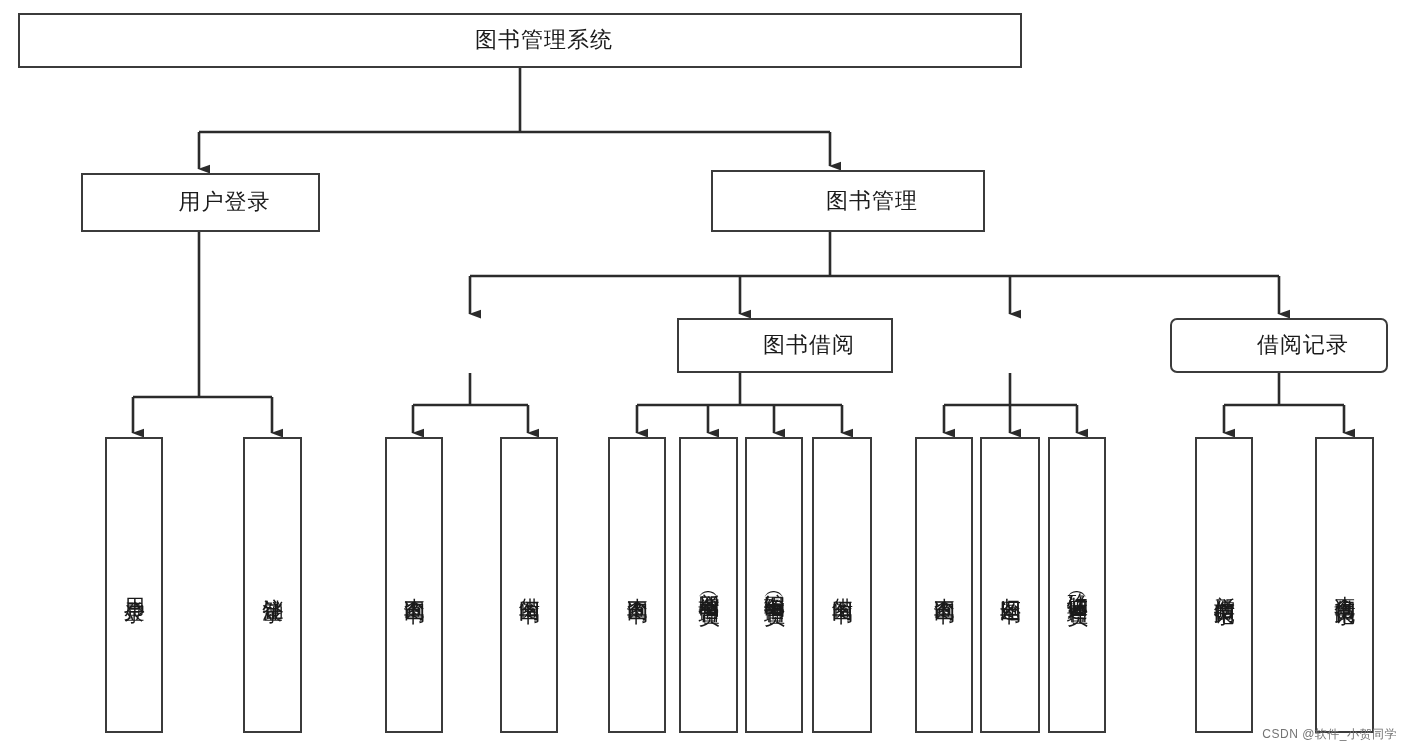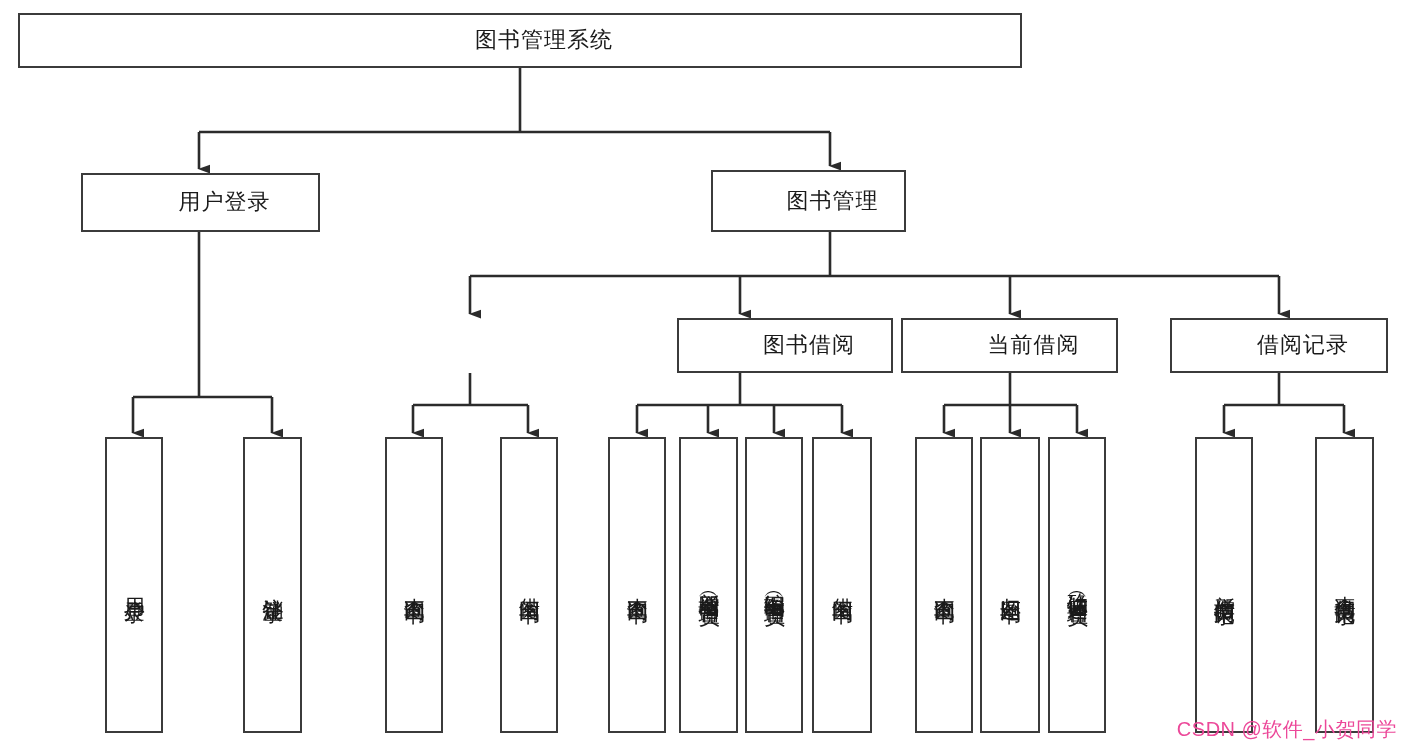--- a/index.html
+++ b/index.html
@@ -46,22 +46,22 @@
   .node.vert .label{
     writing-mode:vertical-rl;
     text-orientation:upright;
     text-align:center;
     white-space:normal;
     max-height:100%;
   }
   .watermark{
     position:absolute;
     right:8px;bottom:4px;
-    font-size:20px;
-    color:#ec4899;
+    font-size:12px;
+    color:#737373;
     letter-spacing:0.5px;
     z-index:5;
     white-space:nowrap;
   }
 </style>
 </head>
 <body>
 
 <div id="diagram">
 
@@ -118,34 +118,31 @@
   </svg>
 
   <div class="node horiz" style="left:18px;top:13px;width:1004px;height:55px;">
     <span class="label">图书管理系统</span>
   </div>
 
   <div class="node horiz" style="left:81px;top:173px;width:239px;height:59px;">
     <span class="label">用户登录</span>
   </div>
 
-  <div class="node horiz" style="left:711px;top:170px;width:195px;height:62px;">
+  <div class="node horiz" style="left:711px;top:170px;width:274px;height:62px;">
     <span class="label">图书管理</span>
   </div>
 
 
   <div class="node horiz" style="left:632px;top:318px;width:216px;height:55px;margin-left:45px;">
     <span class="label">图书借阅</span>
   </div>
 
-  <div class="node horiz" style="left:901px;top:318px;width:217px;height:55px;">
-    <span class="label">当前借阅</span>
-  </div>
 
-  <div class="node horiz" style="left:1170px;top:318px;width:218px;height:55px;">
+  <div class="node horiz" style="left:1170px;top:318px;width:218px;height:55px;border-radius:7px;">
     <span class="label">借阅记录</span>
   </div>
 
   <div class="node vert" style="left:105px;top:437px;width:58px;height:296px;">
     <span class="label">用户登录</span>
   </div>
 
   <div class="node vert" style="left:243px;top:437px;width:59px;height:296px;">
     <span class="label">注销登录</span>
   </div>

